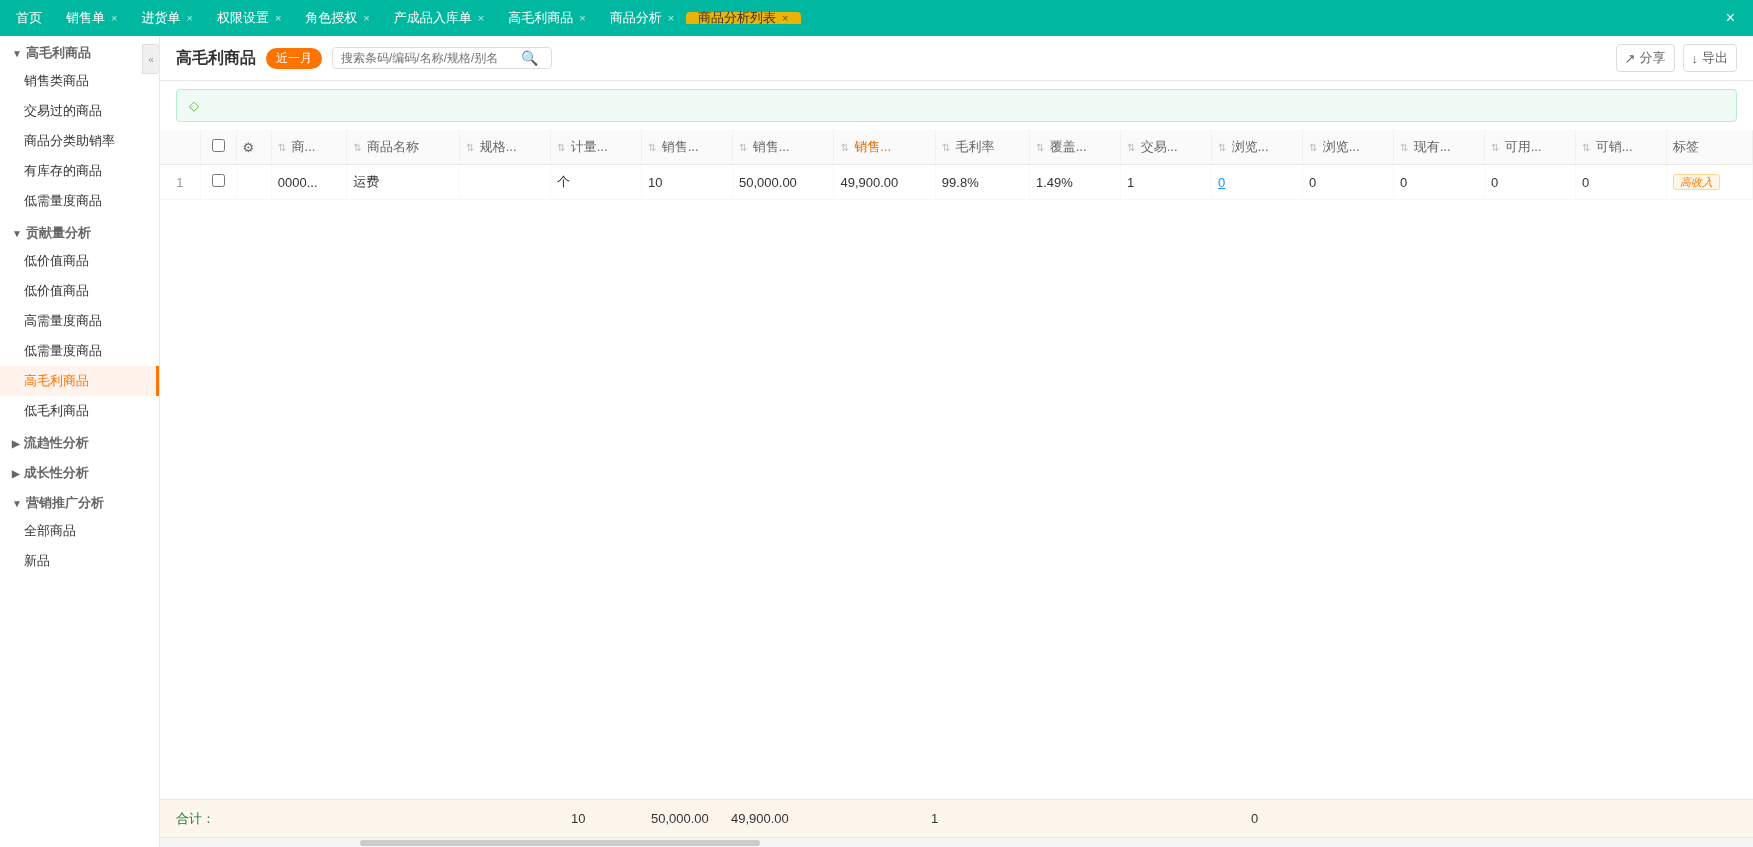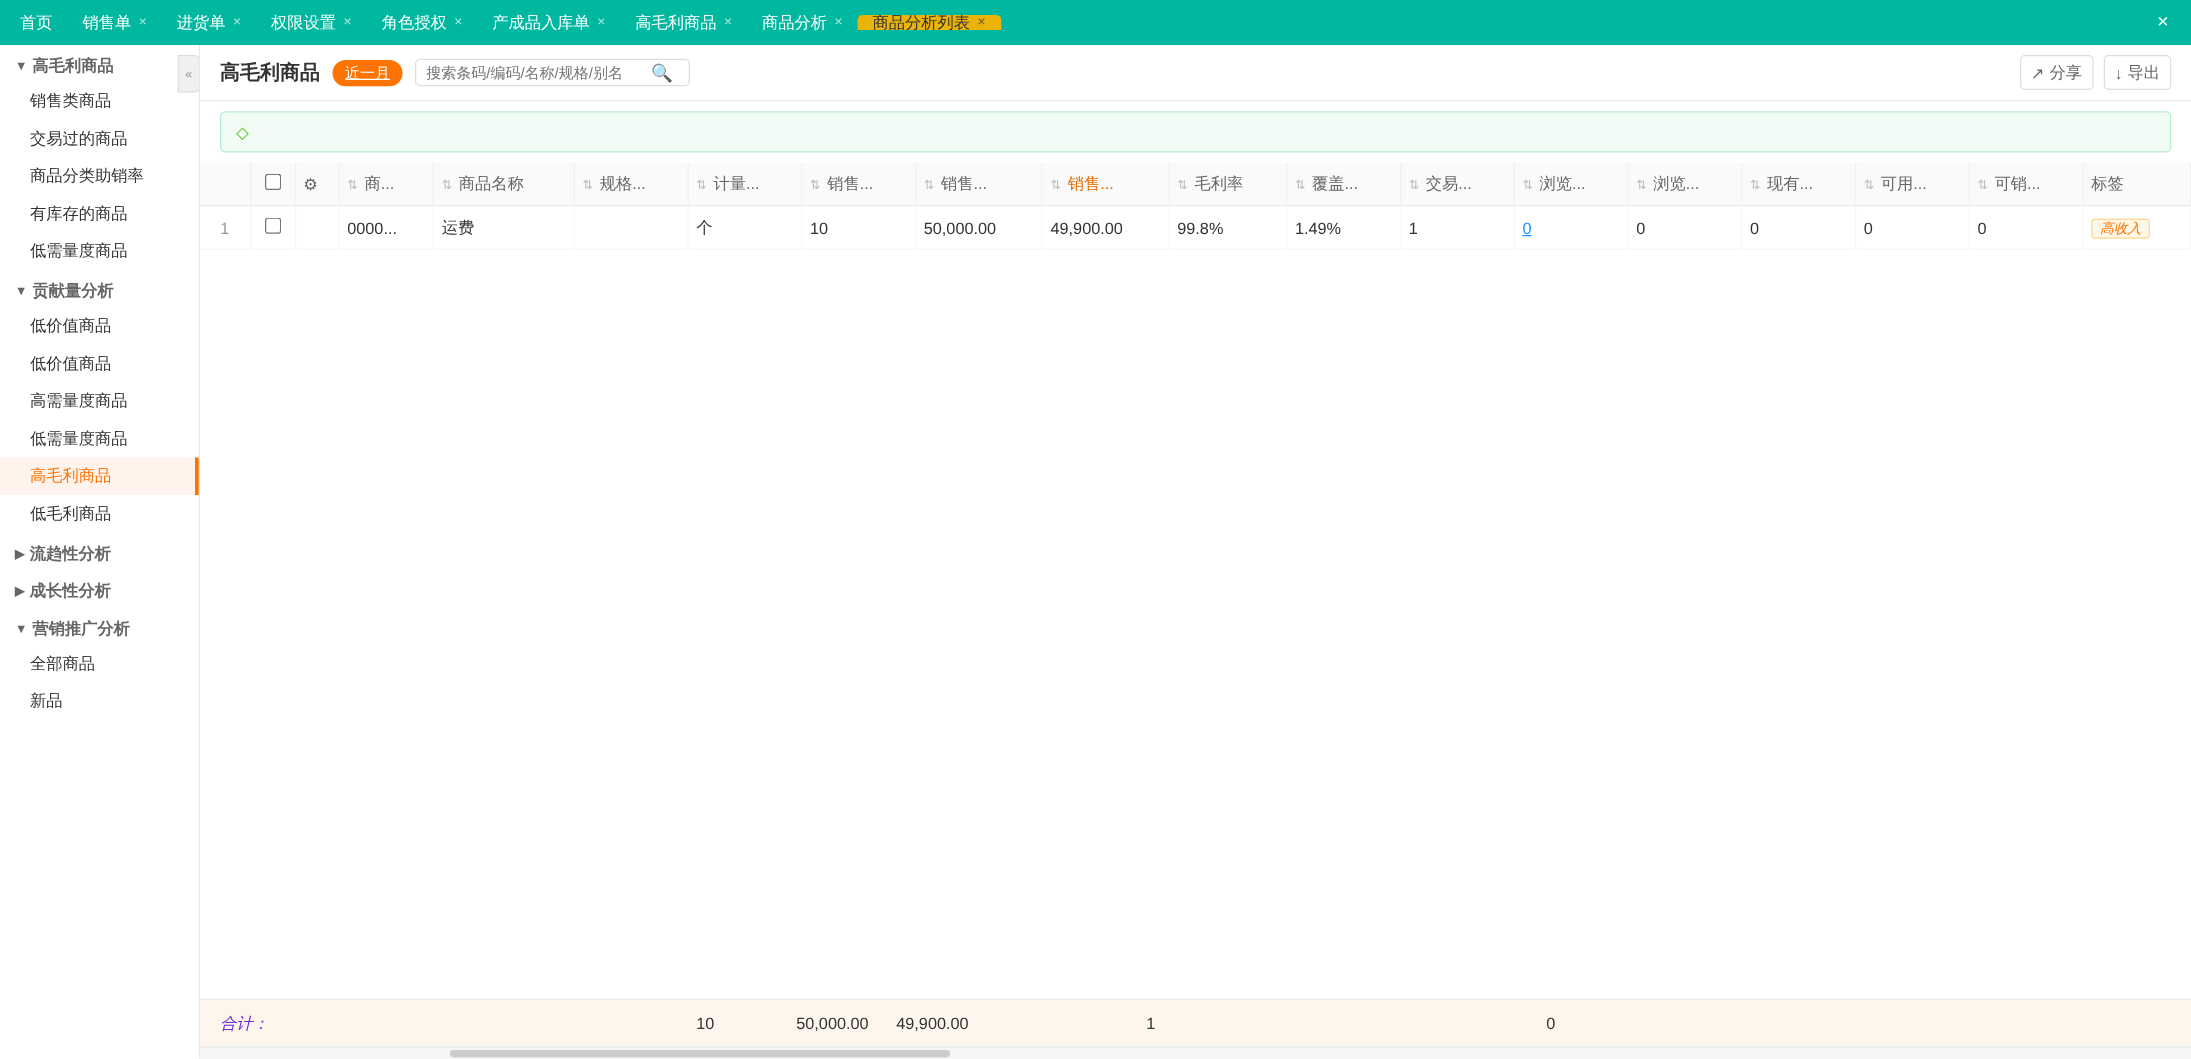--- a/index.html
+++ b/index.html
@@ -134,21 +134,20 @@
     }
     .filter-btn {
       background: #ff7300;
       color: #fff;
       border: none;
       border-radius: 12px;
       padding: 2px 10px;
       font-size: 12px;
       cursor: pointer;
       white-space: nowrap;
-      text-decoration: underline;
     }
     .search-box {
       display: flex;
       align-items: center;
       border: 1px solid #ddd;
       border-radius: 4px;
       padding: 2px 8px;
       width: 220px;
     }
     .search-box input {
@@ -241,21 +240,21 @@
       background: #fdf6ec;
       border-top: 1px solid #e8e8e8;
       display: flex;
       align-items: center;
       padding: 8px 16px;
       flex-shrink: 0;
       font-size: 13px;
       color: #333;
       min-height: 38px;
     }
-    .footer-label { color: #6d28d9; margin-right: 16px; font-style: italic; }
+    .footer-label { color: #15803d; margin-right: 30px; }
     .footer-cells {
       display: flex;
       gap: 0;
       flex: 1;
     }
     .footer-cell {
       min-width: 80px;
       padding: 0 6px;
       color: #333;
       font-size: 13px;

